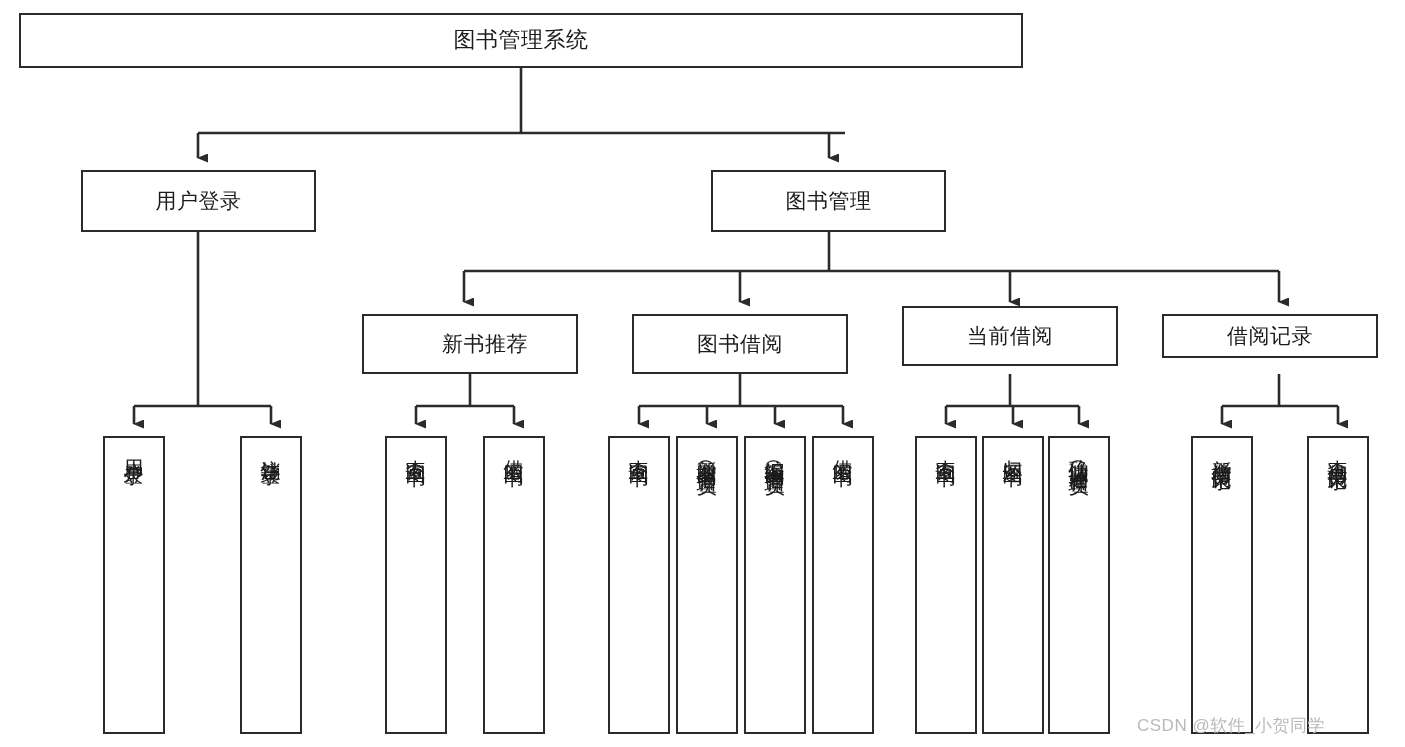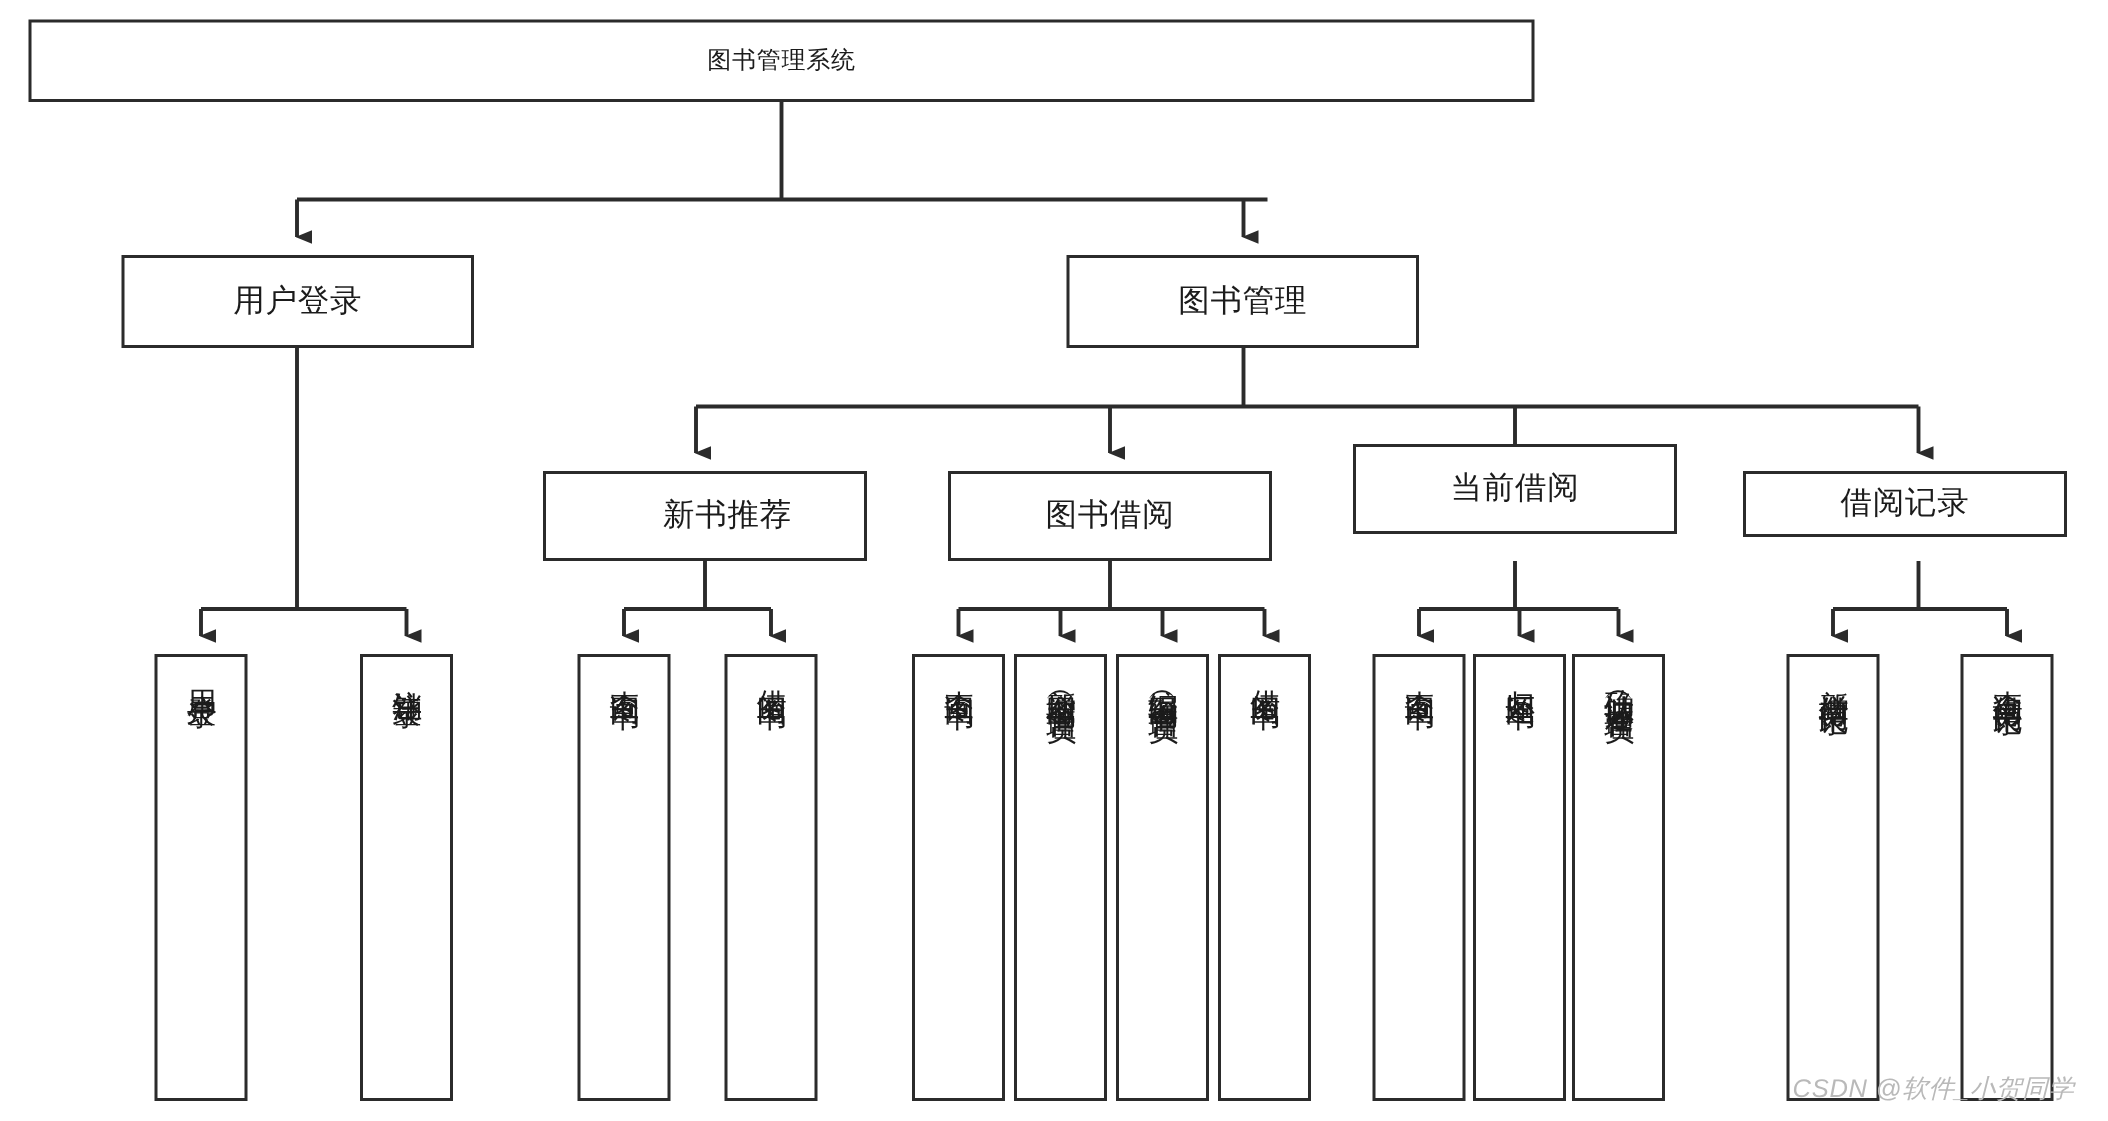--- a/index.html
+++ b/index.html
@@ -41,47 +41,46 @@
     text-align: center;
     line-height: 1.12;
     letter-spacing: 0.5px;
     white-space: nowrap;
   }
   
   .node.horiz .node-label {
     font-size: 21px;
   }
   .node.root .node-label {
-    font-size: 16px;
+    font-size: 22px;
   }
   
   .node.vert {
     align-items: flex-start;
     justify-content: center;
     padding-top: 6px;
   }
   .node.vert .node-label {
     writing-mode: vertical-rl;
     text-orientation: upright;
     font-size: 20px;
     line-height: 1.0;
     letter-spacing: 2.5px;
     white-space: normal;
     max-height: 286px;
   }
   #watermark {
     position: absolute;
-    left: 1195px;
+    left: 1137px;
     top: 714px;
     font-size: 17px;
     color: #b9b9b9;
     letter-spacing: 0.5px;
     white-space: nowrap;
     user-select: none;
-    font-style: italic;
   }
 </style>
 </head>
 <body>
 
 <div id="diagram-root">
 
   <svg id="edges-layer" viewBox="0 0 1405 747" width="1405" height="747" xmlns="http://www.w3.org/2000/svg">
     <defs>
       <marker id="arrowhead" markerWidth="9" markerHeight="11" refX="4.5" refY="10" orient="auto" markerUnits="userSpaceOnUse">
@@ -145,21 +144,21 @@
   </div>
 
   <div class="node horiz" style="left:362px; top:314px; width:216px; height:60px;padding-left:30px;">
     <span class="node-label">新书推荐</span>
   </div>
 
   <div class="node horiz" style="left:632px; top:314px; width:216px; height:60px;">
     <span class="node-label">图书借阅</span>
   </div>
 
-  <div class="node horiz" style="left:902px; top:296px; width:216px; height:60px;">
+  <div class="node horiz" style="left:902px; top:306px; width:216px; height:60px;">
     <span class="node-label">当前借阅</span>
   </div>
 
   <div class="node horiz" style="left:1162px; top:314px; width:216px; height:44px;">
     <span class="node-label">借阅记录</span>
   </div>
 
   <div class="node vert" style="left:103px; top:436px; width:62px; height:298px;">
     <span class="node-label">用户登录</span>
   </div>

